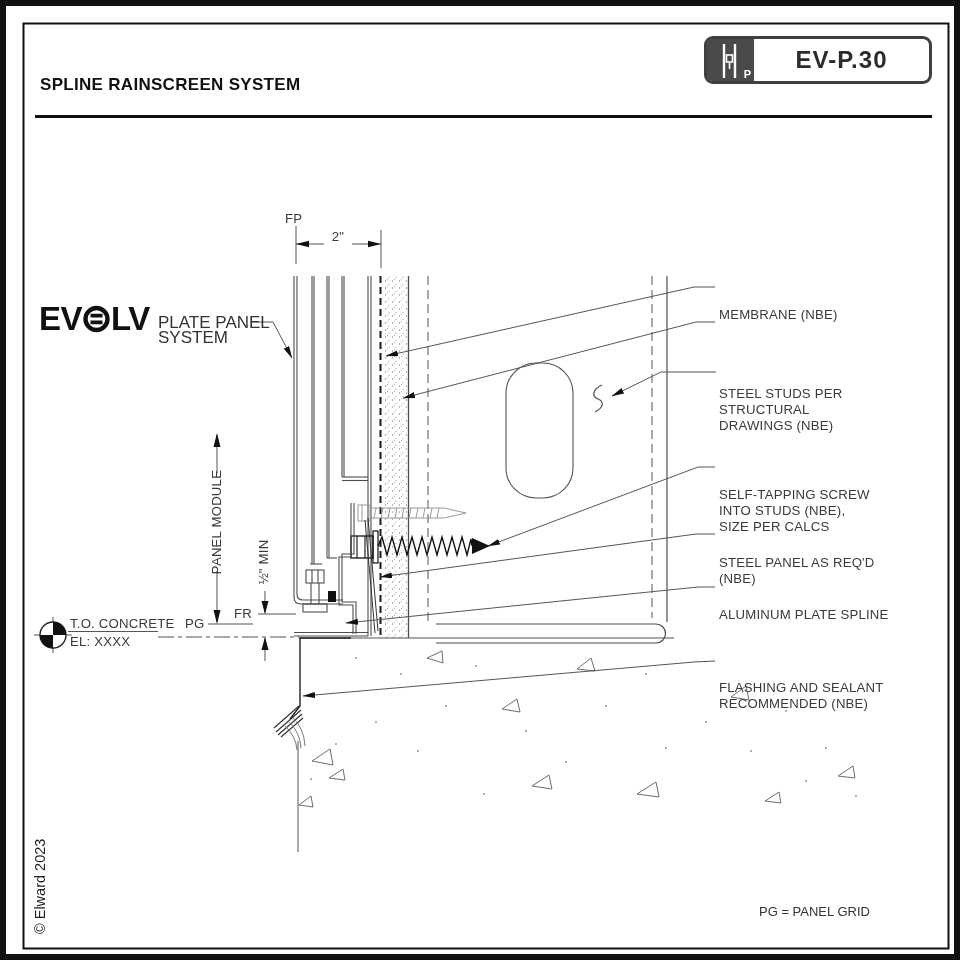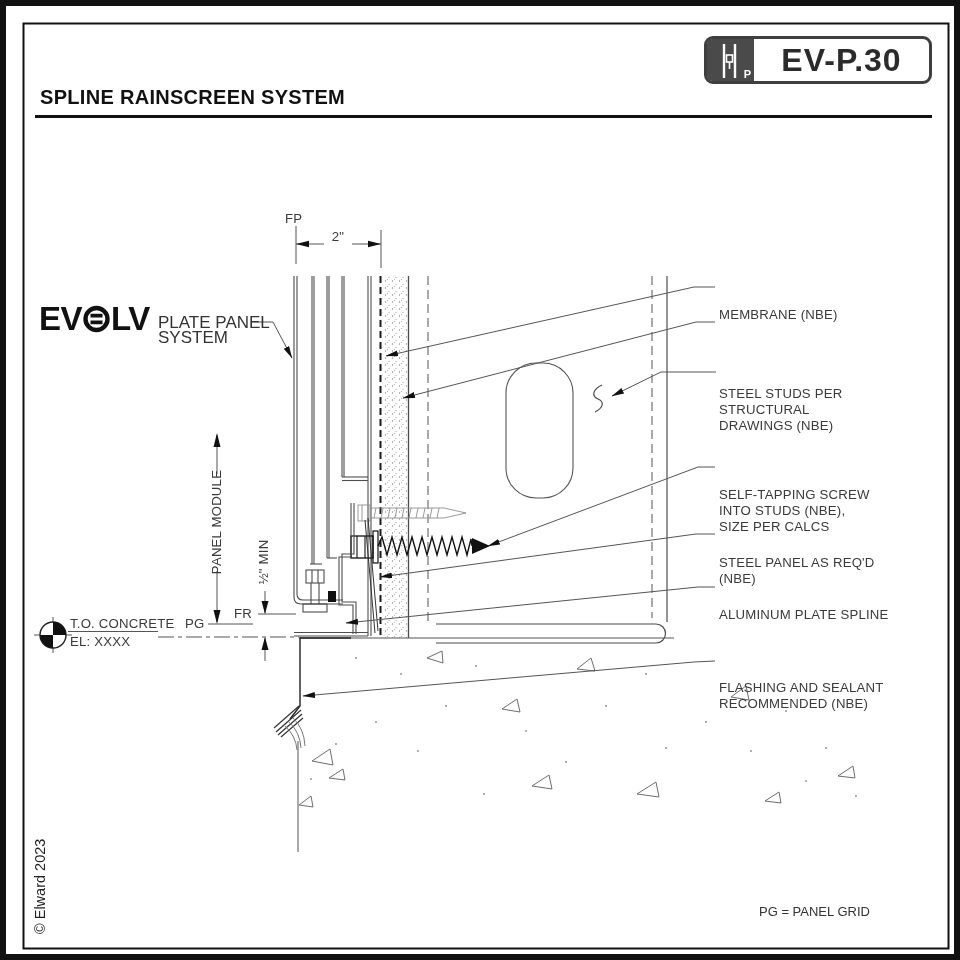--- a/index.html
+++ b/index.html
@@ -2,26 +2,26 @@
 <html><head>
 <meta charset="utf-8">
 <style>
   html,body{margin:0;padding:0;background:#888;}
   #page{position:relative;width:960px;height:960px;background:#fff;border:6px solid #111;box-sizing:border-box;overflow:hidden;font-family:"Liberation Sans",sans-serif;}
   #dwg{position:absolute;left:0;top:0;width:960px;height:960px;}
   .lbl{position:absolute;font-size:13.2px;color:#3a3a3a;letter-spacing:.2px;line-height:16px;white-space:pre;}
   .callout div{white-space:pre;}
   .rot{transform:translate(-50%,-50%) rotate(-90deg);transform-origin:center;}
   .ctr{transform:translate(-50%,-50%);}
-  #title{position:absolute;left:34px;top:80px;font-size:20px;font-weight:bold;color:#111;letter-spacing:.3px;}
+  #title{position:absolute;left:34px;top:69px;font-size:17px;font-weight:bold;color:#111;letter-spacing:.3px;}
   #title-rule{position:absolute;left:29px;top:109px;width:897px;height:3px;background:#111;}
   #badge{position:absolute;left:698px;top:30px;width:228px;height:48px;border:3px solid #3f3f3f;border-radius:9px;box-sizing:border-box;display:flex;align-items:stretch;background:#fff;}
   #badge-icon{width:47px;background:#4a4a4a;border-radius:5px 0 0 5px;position:relative;flex:0 0 47px;}
   #badge-icon .pletter{position:absolute;right:3px;bottom:1px;color:#fff;font-size:11px;font-weight:bold;}
-  #badge-code{flex:1;display:flex;align-items:center;justify-content:center;font-size:32px;font-weight:600;color:#2b2b2b;letter-spacing:1px;border-radius:6px;}
+  #badge-code{flex:1;display:flex;align-items:center;justify-content:center;font-size:24px;font-weight:600;color:#2b2b2b;letter-spacing:1px;border-radius:6px;}
   #logo{position:absolute;left:33px;top:294px;display:flex;align-items:flex-start;height:36px;}
   .logo-txt{font-size:33px;font-weight:bold;color:#111;letter-spacing:-.5px;}
   #logo-tag{position:absolute;left:152px;top:309px;font-size:17px;color:#333;line-height:15px;white-space:pre;}
   #legend{position:absolute;left:753px;top:862px;font-size:13px;color:#333;line-height:17.5px;white-space:pre;}
   #copyright{position:absolute;left:26px;top:928px;transform:rotate(-90deg);transform-origin:0 0;font-size:14.5px;color:#222;white-space:nowrap;}
   .dimtxt{color:#3a3a3a;}
 </style>
 </head>
 <body>
 

